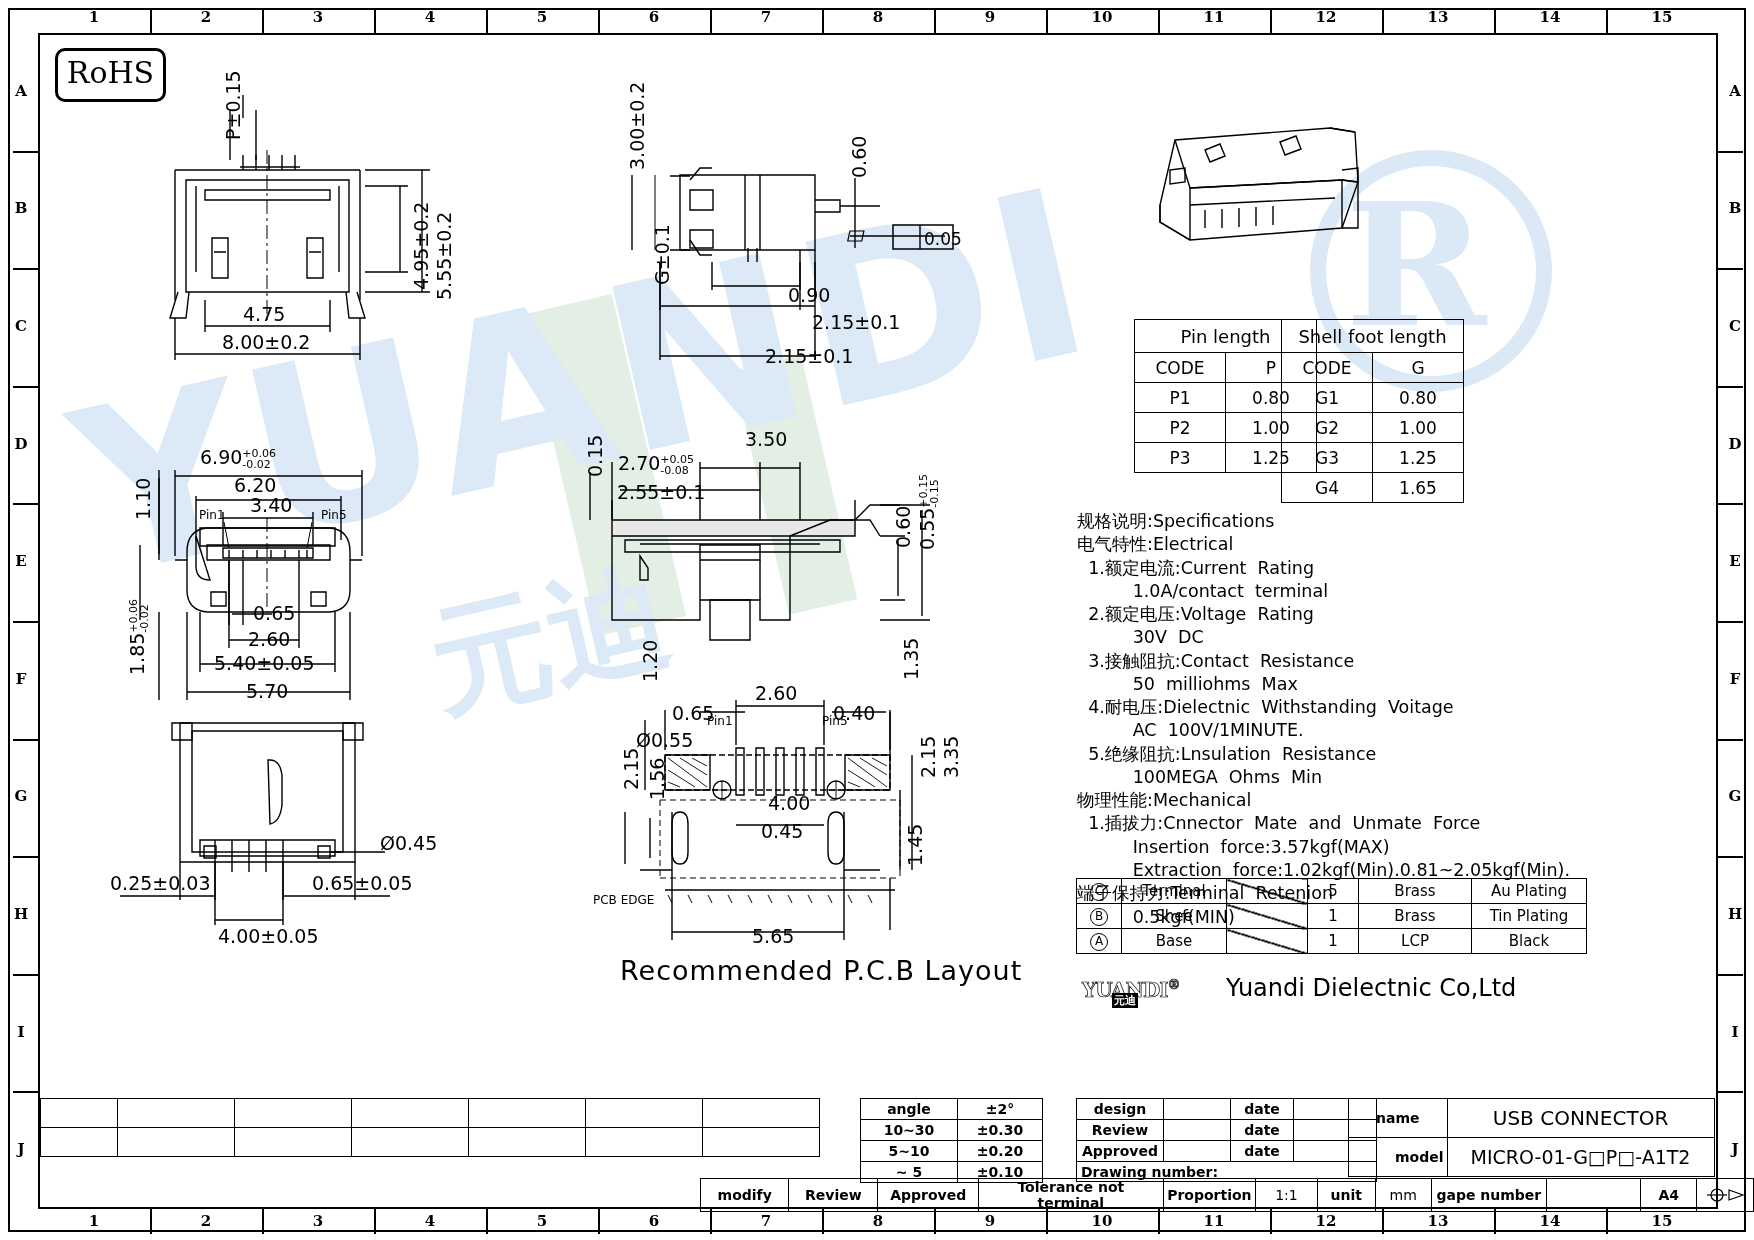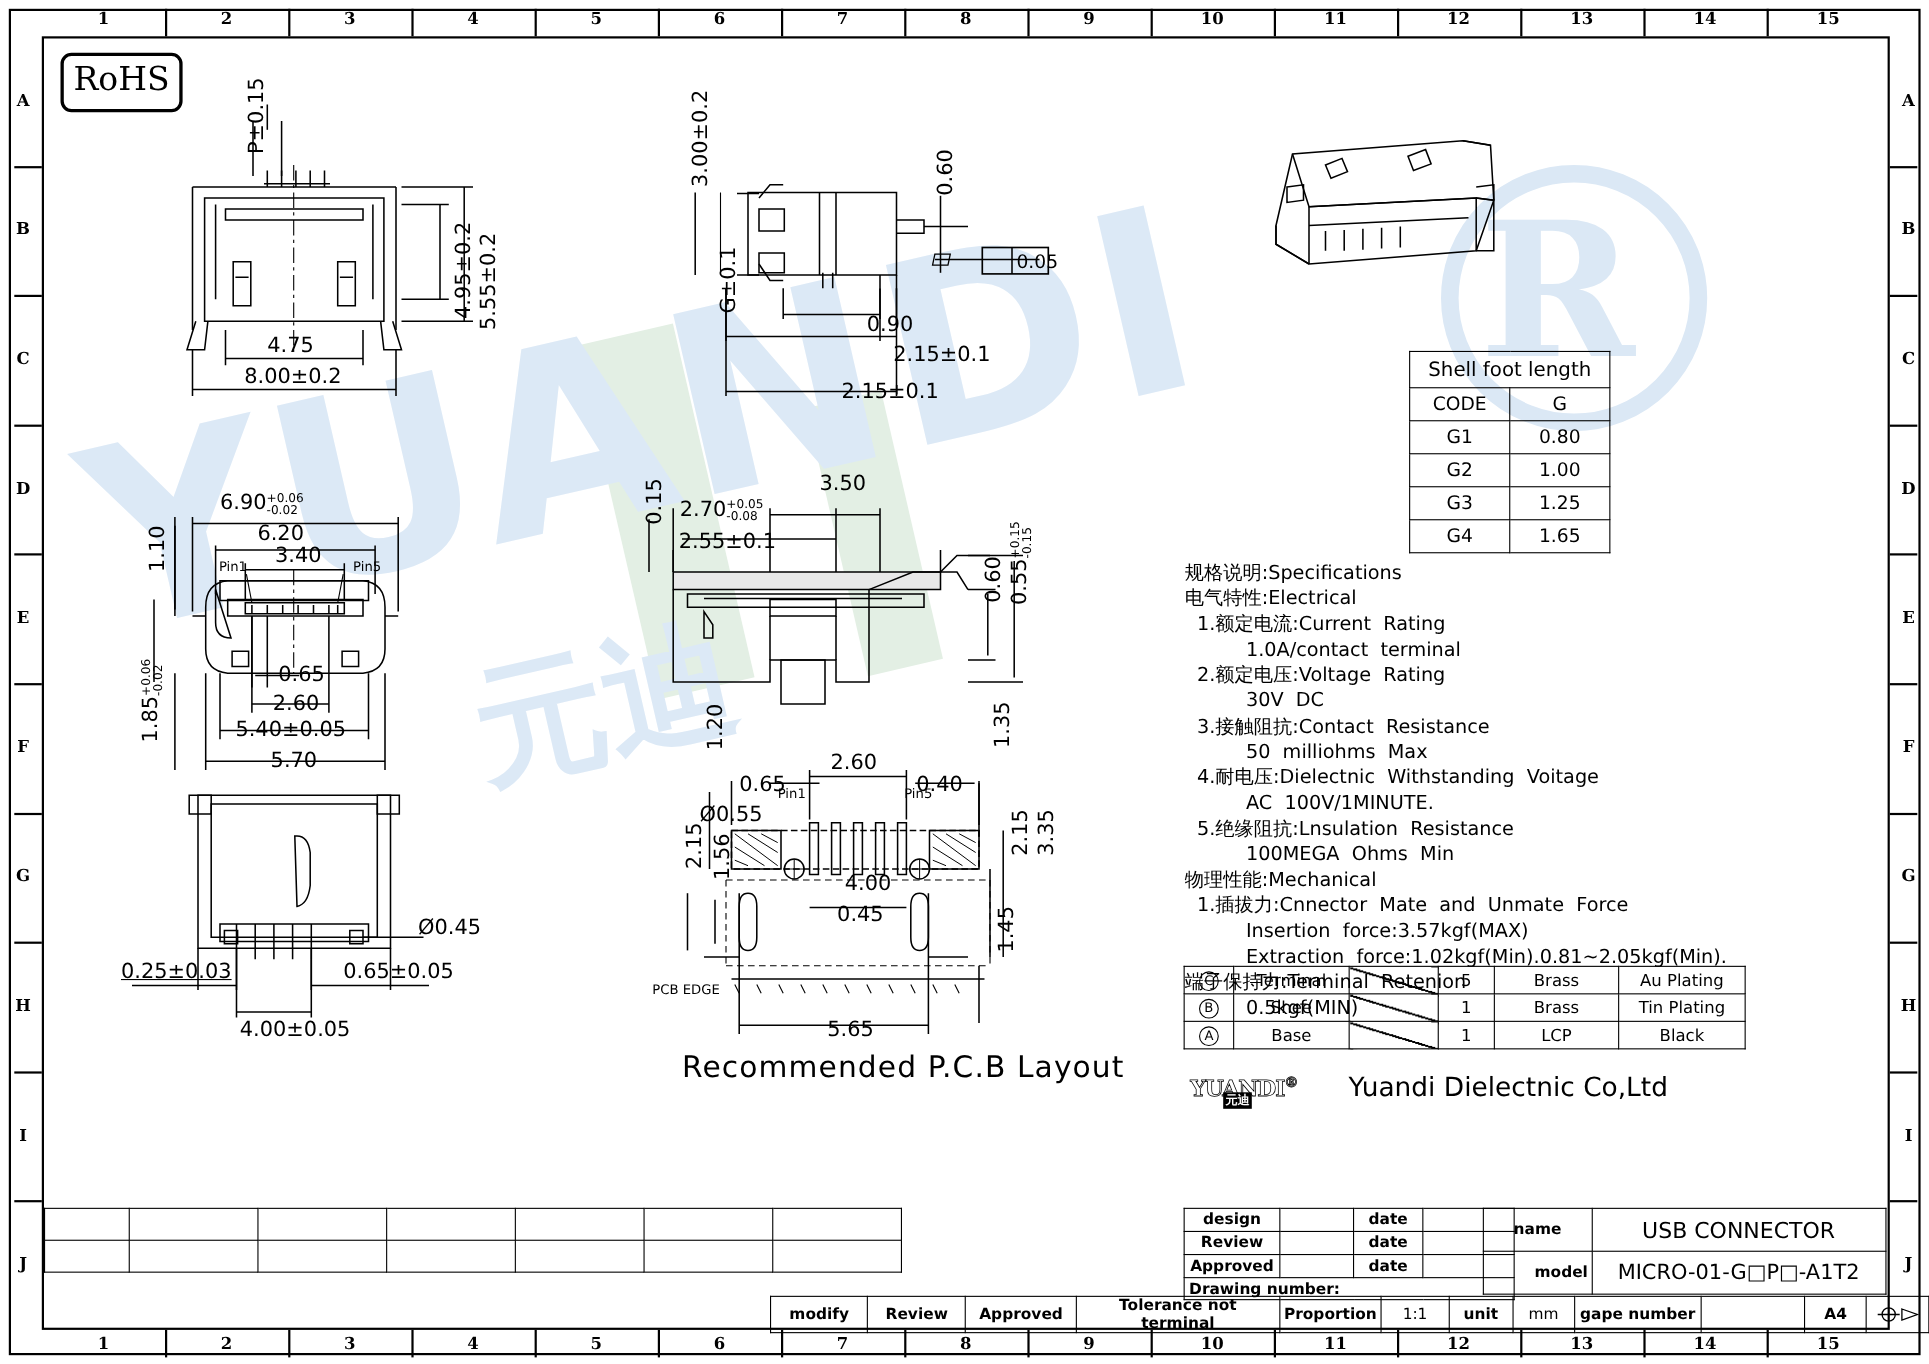--- a/index.html
+++ b/index.html
@@ -384,21 +384,21 @@
     <div class="dim" style="left:618px;top:452px;">
       <span>2.70</span><span class="tol"><span style="display:block">+0.05</span><span style="display:block">-0.08</span></span>
     </div>
     <div class="dim" style="left:617px;top:481px;">2.55±0.1</div>
     <div class="dimv" style="left:584px;top:477px;">0.15</div>
     <div class="dimv" style="left:892px;top:548px;">0.60</div>
     <div class="dimv" style="left:916px;top:550px;">
       <span>0.55</span><span class="tol"><span style="display:block">+0.15</span><span style="display:block">-0.15</span></span>
     </div>
 
-    <div class="dim" style="left:110px;top:872px;text-decoration:underline;">0.25±0.03</div>
+    <div class="dim" style="left:110px;top:872px;">0.25±0.03</div>
     <div class="dim" style="left:312px;top:872px;">0.65±0.05</div>
     <div class="dim" style="left:380px;top:832px;">Ø0.45</div>
     <div class="dim" style="left:218px;top:925px;">4.00±0.05</div>
 
     <div class="dimv" style="left:639px;top:682px;">1.20</div>
     <div class="dim" style="left:672px;top:702px;">0.65</div>
     <div class="dim" style="left:755px;top:682px;">2.60</div>
     <div class="dim" style="left:833px;top:702px;">0.40</div>
     <div class="dimv" style="left:900px;top:680px;">1.35</div>
     <div class="dim" style="left:636px;top:729px;">Ø0.55</div>
@@ -428,20 +428,43 @@
       <path d="M60,95 L205,88"></path>
       <path d="M75,100 L75,118 M92,99 L92,118 M109,98 L109,117 M126,97 L126,116 M143,96 L143,115"></path>
       <path d="M30,95 L30,112 L60,130"></path>
       <path d="M200,18 L225,22"></path>
       <path d="M212,70 L228,72 L228,118 L212,118"></path>
       <path d="M40,60 L55,58 L55,72 L40,74 Z"></path>
       <path d="M212,60 L228,58 L228,72"></path>
     </g>
   </svg>
 
+  <table class="t" id="pin-table">
+    <tbody>
+        <tr>
+          <td colspan="2" style="height:28px;font-size:18px;">Pin length</td>
+        </tr>
+    <tr>
+          <td>CODE</td>
+        <td>P</td>
+        </tr>
+    <tr>
+          <td>P1</td>
+          <td>0.80</td>
+        </tr>
+    <tr>
+          <td>P2</td>
+          <td>1.00</td>
+        </tr>
+    <tr>
+          <td>P3</td>
+          <td>1.25</td>
+        </tr>
+  </tbody>
+    </table>
 
   <table class="t" id="shell-table">
     <tbody>
         <tr>
           <td colspan="2" style="height:28px;font-size:18px;">Shell foot length</td>
         </tr>
     <tr>
           <td>CODE</td>
         <td>G</td>
         </tr>
@@ -517,20 +540,40 @@
           <td></td>
           <td></td>
           <td></td>
           <td></td>
           <td></td>
           <td></td>
     </tr>
   </tbody>
     </table>
 
+  <table class="bt" style="left:860px;top:1098px;">
+    <tbody>
+        <tr>
+          <td style="width:90px;height:19px">angle</td>
+          <td style="width:78px">±2°</td>
+        </tr>
+    <tr>
+          <td style="height:19px">10~30</td>
+          <td>±0.30</td>
+        </tr>
+    <tr>
+          <td style="height:19px">5~10</td>
+          <td>±0.20</td>
+        </tr>
+    <tr>
+          <td style="height:19px">~ 5</td>
+          <td>±0.10</td>
+        </tr>
+  </tbody>
+    </table>
 
   <table class="bt" style="left:1076px;top:1098px;">
     <tbody>
         <tr>
       <td style="width:80px;height:19px">design</td>
       <td style="width:60px"></td>
       <td style="width:56px">date</td>
       <td style="width:76px"></td>
     </tr>
     <tr>

